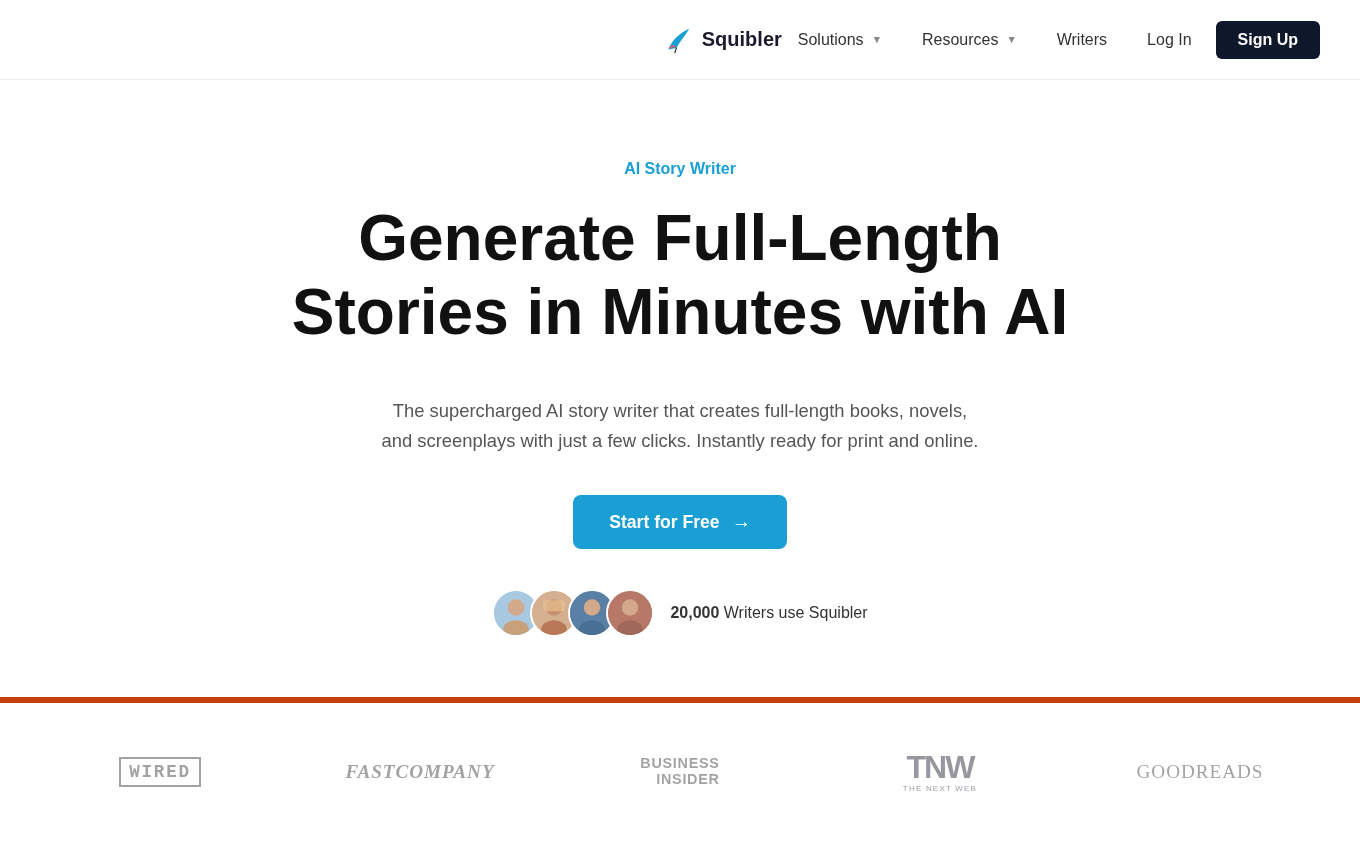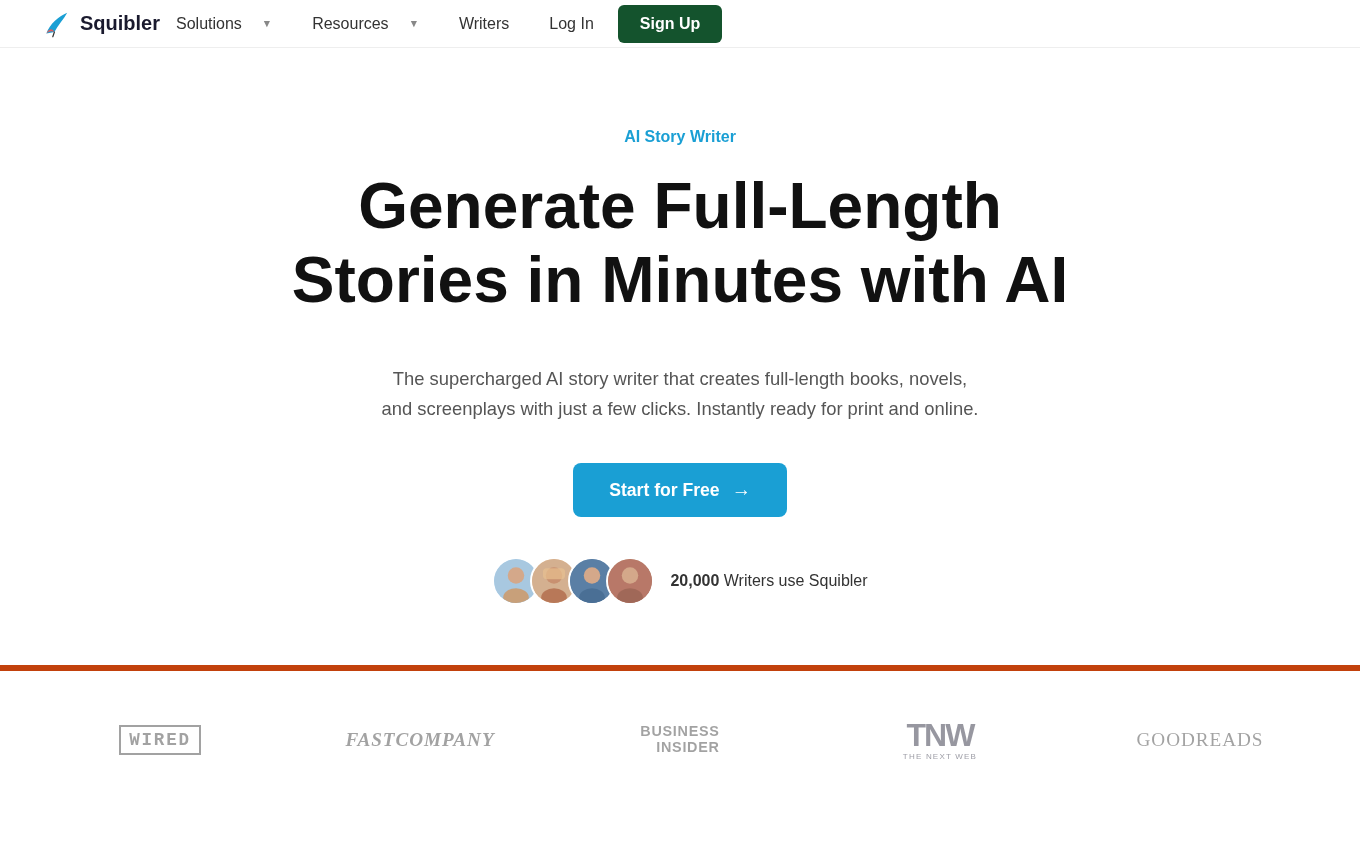--- a/index.html
+++ b/index.html
@@ -1,38 +1,38 @@
 <!DOCTYPE html>
 <html><head>
   <meta charset="utf-8">
   <style>
     * { margin: 0; padding: 0; box-sizing: border-box; }
     body { font-family: -apple-system, BlinkMacSystemFont, 'Segoe UI', sans-serif; background: #fff; color: #1a1a2e; }
 
     
     nav {
-      display: flex; align-items: center; justify-content: flex-start;
-      padding: 0 40px; height: 48px; border-bottom: 1px solid #eee;
+      display: flex; align-items: center; justify-content: flex-end;
+      padding: 0 40px; height: 80px; border-bottom: 1px solid #eee;
     }
     .nav-logo { display: flex; align-items: center; gap: 8px; text-decoration: none; }
     .nav-logo-icon { width: 32px; height: 32px; }
     .nav-logo-text { font-size: 1.25rem; font-weight: 700; color: #1a1a2e; }
     .nav-links { display: flex; align-items: center; gap: 8px; }
     .nav-link {
       background: none; border: none; cursor: pointer;
       font-size: 1rem; color: #333; padding: 8px 16px;
-      display: flex; align-items: center; gap: 20px;
+      display: flex; align-items: center; gap: 8px;
     }
     .nav-chevron { font-size: 0.65rem; color: #888; }
     .nav-cta-login {
       background: none; border: none; cursor: pointer;
       font-size: 1rem; color: #333; padding: 8px 16px;
     }
     .nav-cta-signup {
-      background: #14532d; color: #fff; border: none; cursor: pointer;
+      background: #0f172a; color: #fff; border: none; cursor: pointer;
       font-size: 1rem; font-weight: 600; padding: 10px 22px;
       border-radius: 6px;
     }
 
     
     .hero {
       display: flex; flex-direction: column; align-items: center;
       text-align: center; padding: 80px 20px 60px;
     }
     .hero-tag {

